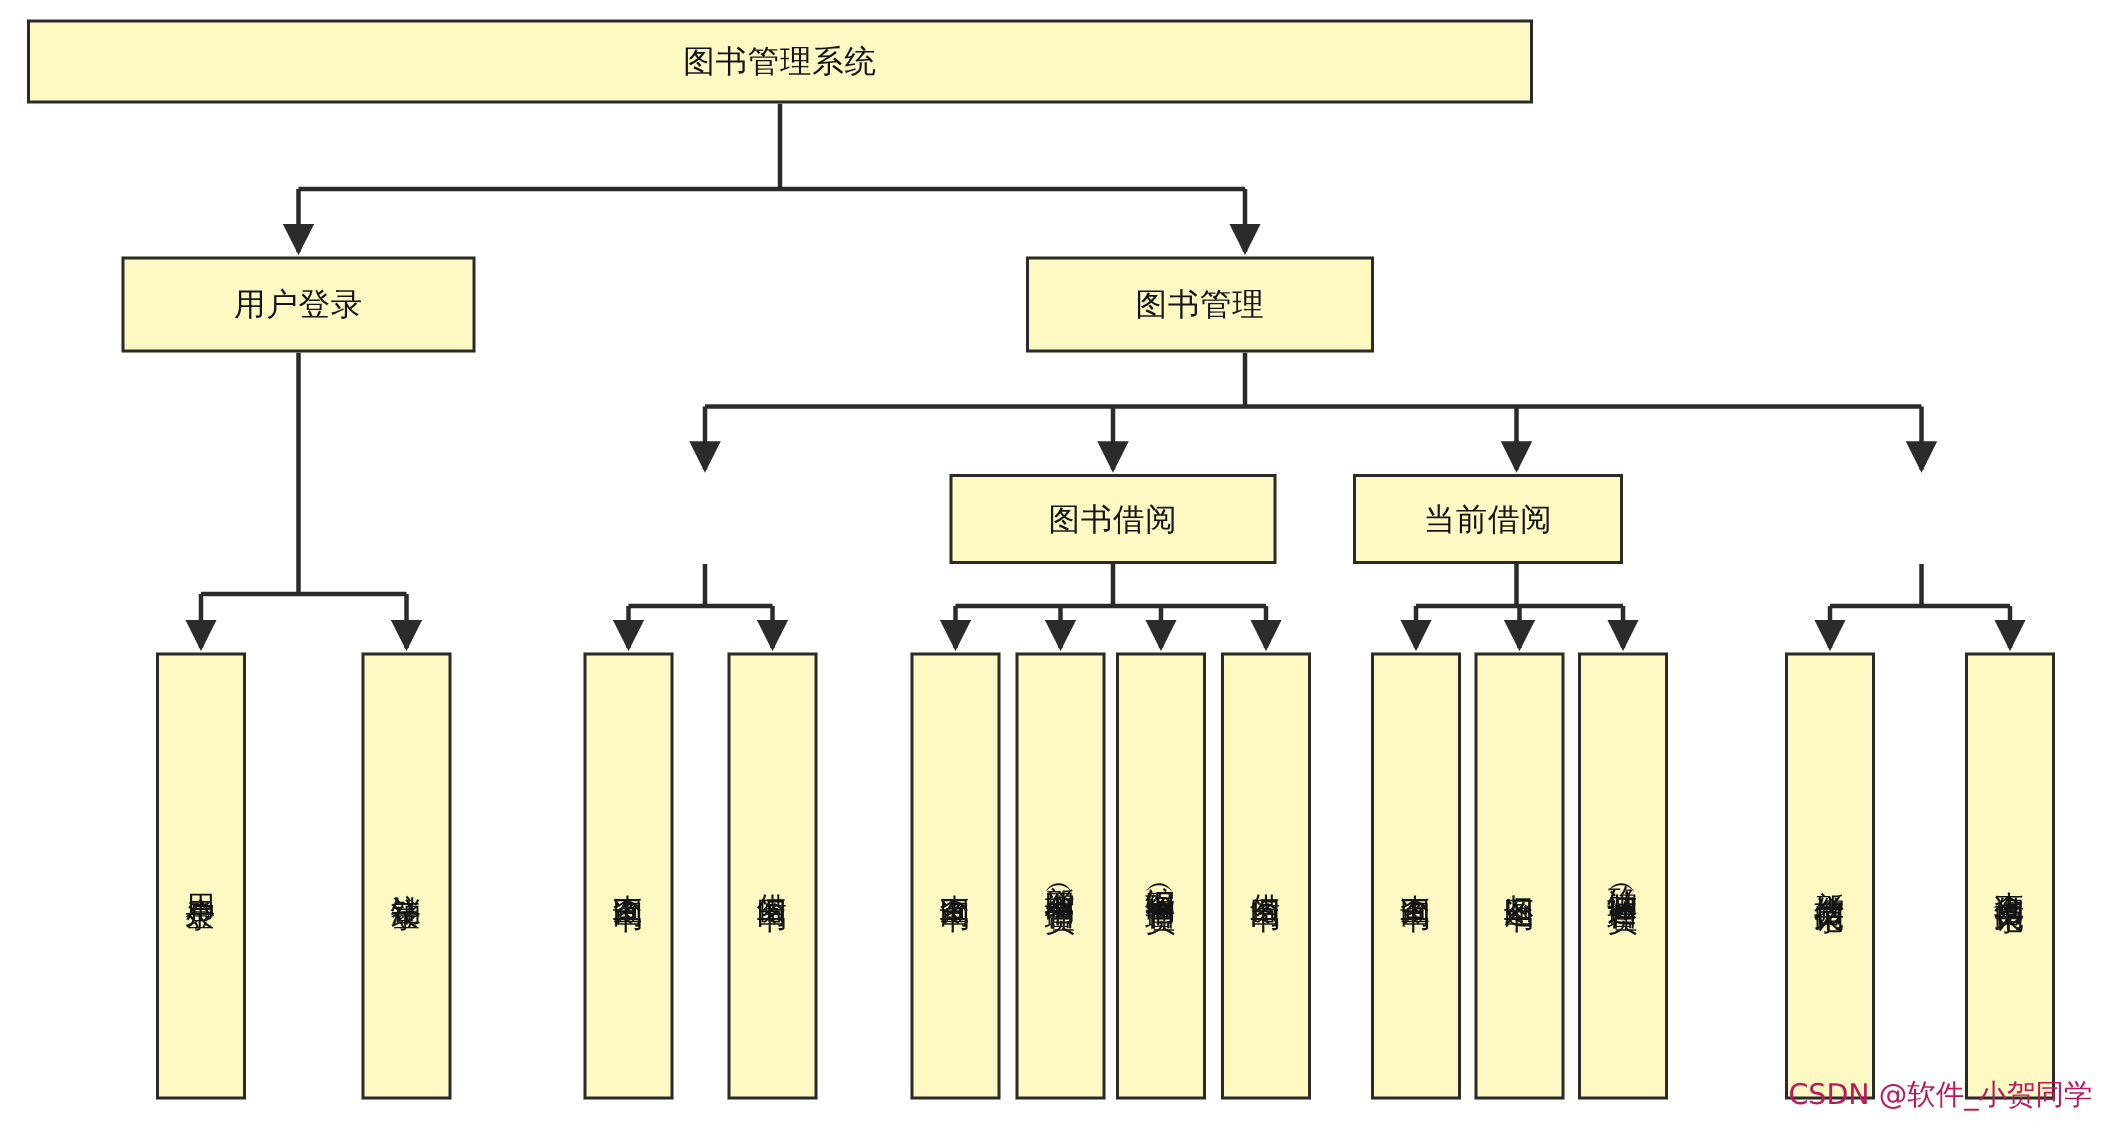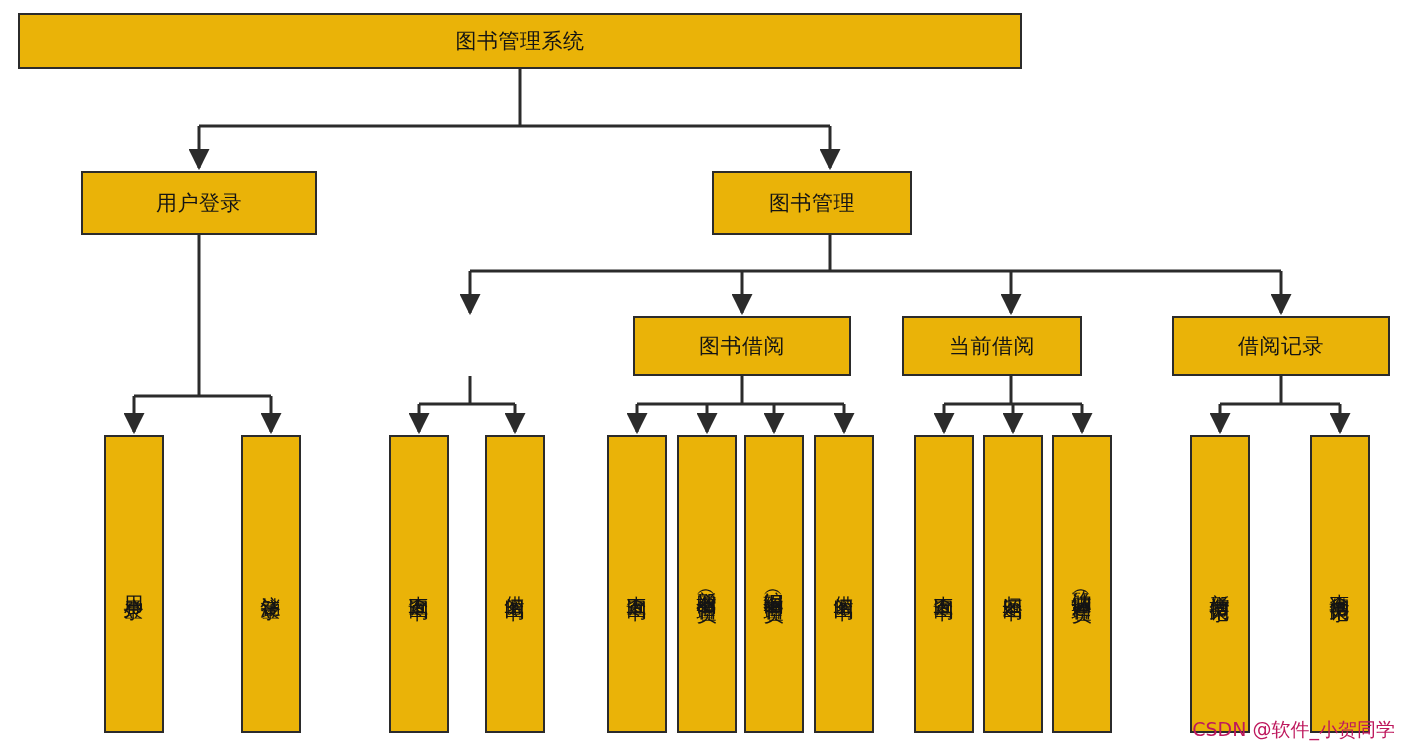--- a/index.html
+++ b/index.html
@@ -22,21 +22,21 @@
     position: absolute;
     left: 0;
     top: 0;
     width: 1405px;
     height: 747px;
     pointer-events: none;
   }
   .node {
     position: absolute;
     box-sizing: border-box;
-    background: #eab308;
+    background: #fef9c3;
     border: 2px solid #2b2b2b;
     display: flex;
     align-items: center;
     justify-content: center;
     color: #1a1a1a;
     z-index: 2;
   }
   .node .label {
     font-size: 21px;
     line-height: 1.18;
@@ -114,32 +114,29 @@
       </g>
   </svg>
 
   <div class="node root" style="left: 18px; top: 13px; width: 1004px; height: 56px;">
     <span class="label">图书管理系统</span>
   </div>
 
   <div class="node lvl2" style="left: 81px; top: 171px; width: 236px; height: 64px;">
     <span class="label">用户登录</span>
   </div>
-  <div class="node lvl2" style="left: 712px; top: 171px; width: 200px; height: 64px;">
+  <div class="node lvl2" style="left: 684px; top: 171px; width: 232px; height: 64px;">
     <span class="label">图书管理</span>
   </div>
 
   <div class="node lvl3" style="left: 633px; top: 316px; width: 218px; height: 60px;">
     <span class="label">图书借阅</span>
   </div>
   <div class="node lvl3" style="left: 902px; top: 316px; width: 180px; height: 60px;">
     <span class="label">当前借阅</span>
-  </div>
-  <div class="node lvl3" style="left: 1172px; top: 316px; width: 218px; height: 60px;">
-    <span class="label">借阅记录</span>
   </div>
 
   <div class="node leaf" style="left: 104px; top: 435px; width: 60px; height: 298px;">
     <span class="label">用户登录</span>
   </div>
   <div class="node leaf" style="left: 241px; top: 435px; width: 60px; height: 298px;">
     <span class="label">注销登录</span>
   </div>
   <div class="node leaf" style="left: 389px; top: 435px; width: 60px; height: 298px;">
     <span class="label">查询图书</span>

